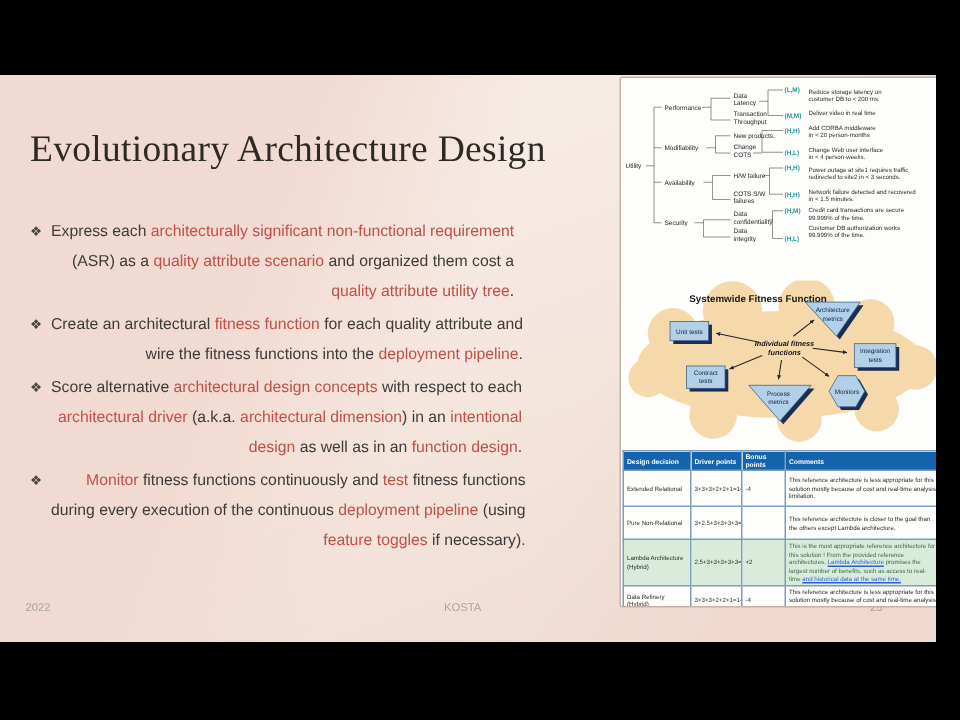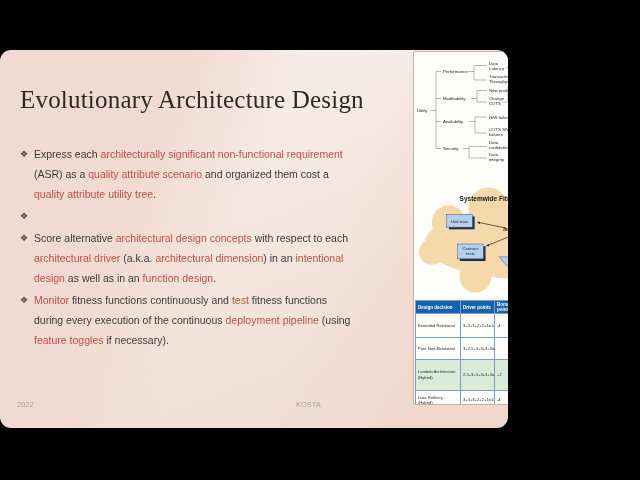--- a/index.html
+++ b/index.html
@@ -1,32 +1,32 @@
 <!DOCTYPE html>
 <html><head>
 <meta charset="utf-8">
 <style>
   html,body{margin:0;padding:0;background:#000;}
   .frame{position:relative;width:640px;height:480px;background:#000;overflow:hidden;
          font-family:"Liberation Sans",sans-serif;}
   .letterbox{position:absolute;left:0;width:640px;background:#000;}
   .letterbox.top{top:0;height:50px;}
   .letterbox.bottom{top:428px;height:52px;}
-  .slide{position:absolute;left:0;top:50px;width:508px;height:378px;overflow:hidden;
+  .slide{position:absolute;left:0;top:50px;width:624px;height:378px;overflow:hidden;
     background:
       linear-gradient(112deg,#f1dad1 0%,#f1dad1 28%,rgba(241,218,209,0) 47%),
       linear-gradient(293deg,#f0d8ce 0%,#f0d8ce 15%,rgba(240,216,206,0) 38%),
-      linear-gradient(160deg,#f9f1ec 0%,#f4e5dd 55%,#f0dbd2 100%); border-radius: 11px;}
+      linear-gradient(160deg,#f9f1ec 0%,#f4e5dd 55%,#f0dbd2 100%);}
   .title{position:absolute;left:20px;top:36px;width:400px;
          font-family:"Liberation Serif",serif;font-size:25px;color:#2d2a26;
          letter-spacing:.2px;}
   .bullets{position:absolute;left:20px;top:94px;width:372px;}
   .bullet{display:flex;margin-bottom:2px;}
   .marker{flex:0 0 14px;font-size:9px;color:#4a4440;line-height:20px;}
-  .bt{font-size:10.5px;line-height:20px;color:#3d3b38;white-space:pre-wrap;}
+  .bt{font-size:10.5px;line-height:20px;color:#3d3b38;white-space:pre-wrap;text-align:right;}
   .bt span{white-space:pre-wrap;}
   .red{color:#c0504a;}
   .citation{position:absolute;left:20px;top:324px;width:380px;
             font-size:8.5px;line-height:10.5px;color:#57534b;}
   .pfoot{position:absolute;top:350px;font-size:7.5px;color:#a9a49b;}
   .pfoot.year{left:17px;} .pfoot.org{left:284px;margin-left:12px;} .pfoot.page{left:580px;}
   .card{position:absolute;left:413px;top:1px;width:216px;height:354px;
         background:#fdfdfb;border:1px solid #c3b2a7;border-radius:2px;
         box-sizing:border-box;overflow:hidden;}
   .card svg{display:block;}
@@ -63,20 +63,22 @@
 
     <div class="bullets">
       <div class="bullet">
         <span class="marker">❖</span>
         <div class="bt"><span>Express each </span><span class="red">architecturally significant non-functional requirement</span><span>
 (ASR) as a </span><span class="red">quality attribute scenario</span><span> and organized them cost a
 </span><span class="red">quality attribute utility tree</span><span>.</span></div>
       </div>
       <div class="bullet">
         <span class="marker">❖</span>
+        <div class="bt"><span>Create an architectural </span><span class="red">fitness function</span><span> for each quality attribute and
+wire the fitness functions into the </span><span class="red">deployment pipeline</span><span>.</span></div>
       </div>
       <div class="bullet">
         <span class="marker">❖</span>
         <div class="bt"><span>Score alternative </span><span class="red">architectural design concepts</span><span> with respect to each
 </span><span class="red">architectural driver</span><span> (a.k.a. </span><span class="red">architectural dimension</span><span>) in an </span><span class="red">intentional
 design</span><span> as well as in an </span><span class="red">function design</span><span>.</span></div>
       </div>
       <div class="bullet">
         <span class="marker">❖</span>
         <div class="bt"><span class="red">Monitor</span><span> fitness functions continuously and </span><span class="red">test</span><span> fitness functions

